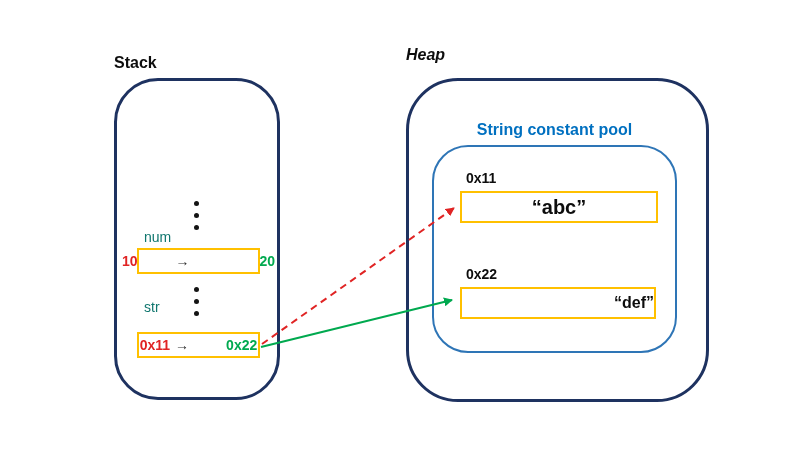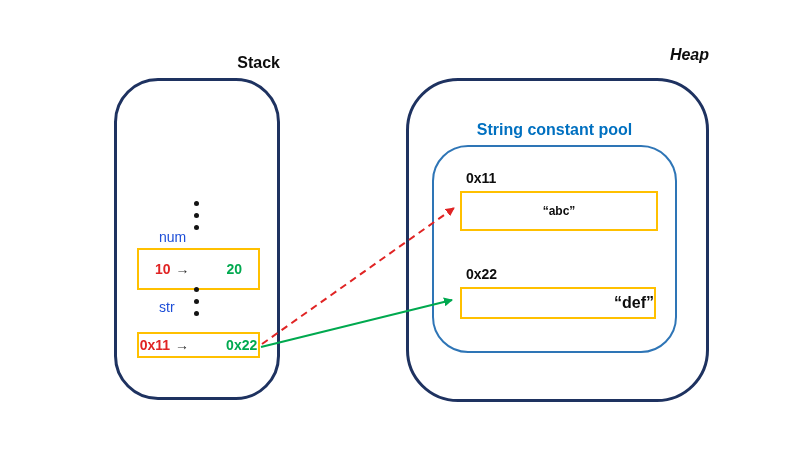--- a/index.html
+++ b/index.html
@@ -18,61 +18,60 @@
     box-sizing: border-box;
   }
   #stack-panel { left: 114px; top: 78px; width: 166px; height: 322px; border-radius: 44px; }
   #heap-panel  { left: 406px; top: 78px; width: 303px; height: 324px; border-radius: 52px; }
   #pool-panel  {
     position: absolute; left: 432px; top: 145px; width: 245px; height: 208px;
     border: 2px solid #2e75b6; border-radius: 36px; background: #ffffff; box-sizing: border-box;
   }
   .panel-title {
     position: absolute;
-    text-align: right;
+    text-align: left;
     font-weight: bold;
     font-size: 16px;
     color: #0d0d0d;
     line-height: 18px;
   }
   #stack-title { left: 114px; top: 54px; width: 166px; }
   #heap-title  { left: 406px; top: 46px; width: 303px; font-style: italic; }
   #pool-title  {
     position: absolute; left: 432px; top: 121px; width: 245px;
     text-align: center; font-weight: bold; font-size: 16px; color: #0070c0;
   }
   .var-label {
     position: absolute;
     font-size: 14px;
-    color: #1d4ed8;
+    color: #0f766e;
     line-height: 16px;
-    margin-left: 15px;
   }
   .addr-label {
     position: absolute;
     font-size: 14px;
     font-weight: bold;
     color: #0d0d0d;
     line-height: 16px;
   }
   .value-box {
     position: absolute;
     border: 2.5px solid #ffc000;
     background: #ffffff;
     box-sizing: border-box;
     display: flex;
     align-items: center;
     justify-content: center;
     font-weight: bold;
     font-size: 14px;
     color: #0d0d0d;
   }
-  #num-box { left: 137px; top: 248px; width: 123px; height: 42px; }
+  #num-box { left: 137px; top: 248px; width: 123px; height: 26px; gap: 33px; }
   #str-box { left: 137px; top: 332px; width: 123px; height: 26px; }
-  #abc-box { left: 460px; top: 191px; width: 198px; height: 40px; font-size: 12px; align-items: center; }
+  #abc-box { left: 460px; top: 191px; width: 198px; height: 32px; font-size: 20px; align-items: center; }
   #def-box { left: 460px; top: 287px; width: 196px; height: 32px; font-size: 16px; justify-content: flex-end; }
   .old-value { color: #e02424; }
   .new-value { color: #00a94f; margin-left: 32px; }
   .reassign-arrow { color: #2f2f2f; font-weight: normal; padding: 0 5px; }
   .dots {
     position: absolute;
     display: flex;
     flex-direction: column;
     align-items: center;
     gap: 7px;

